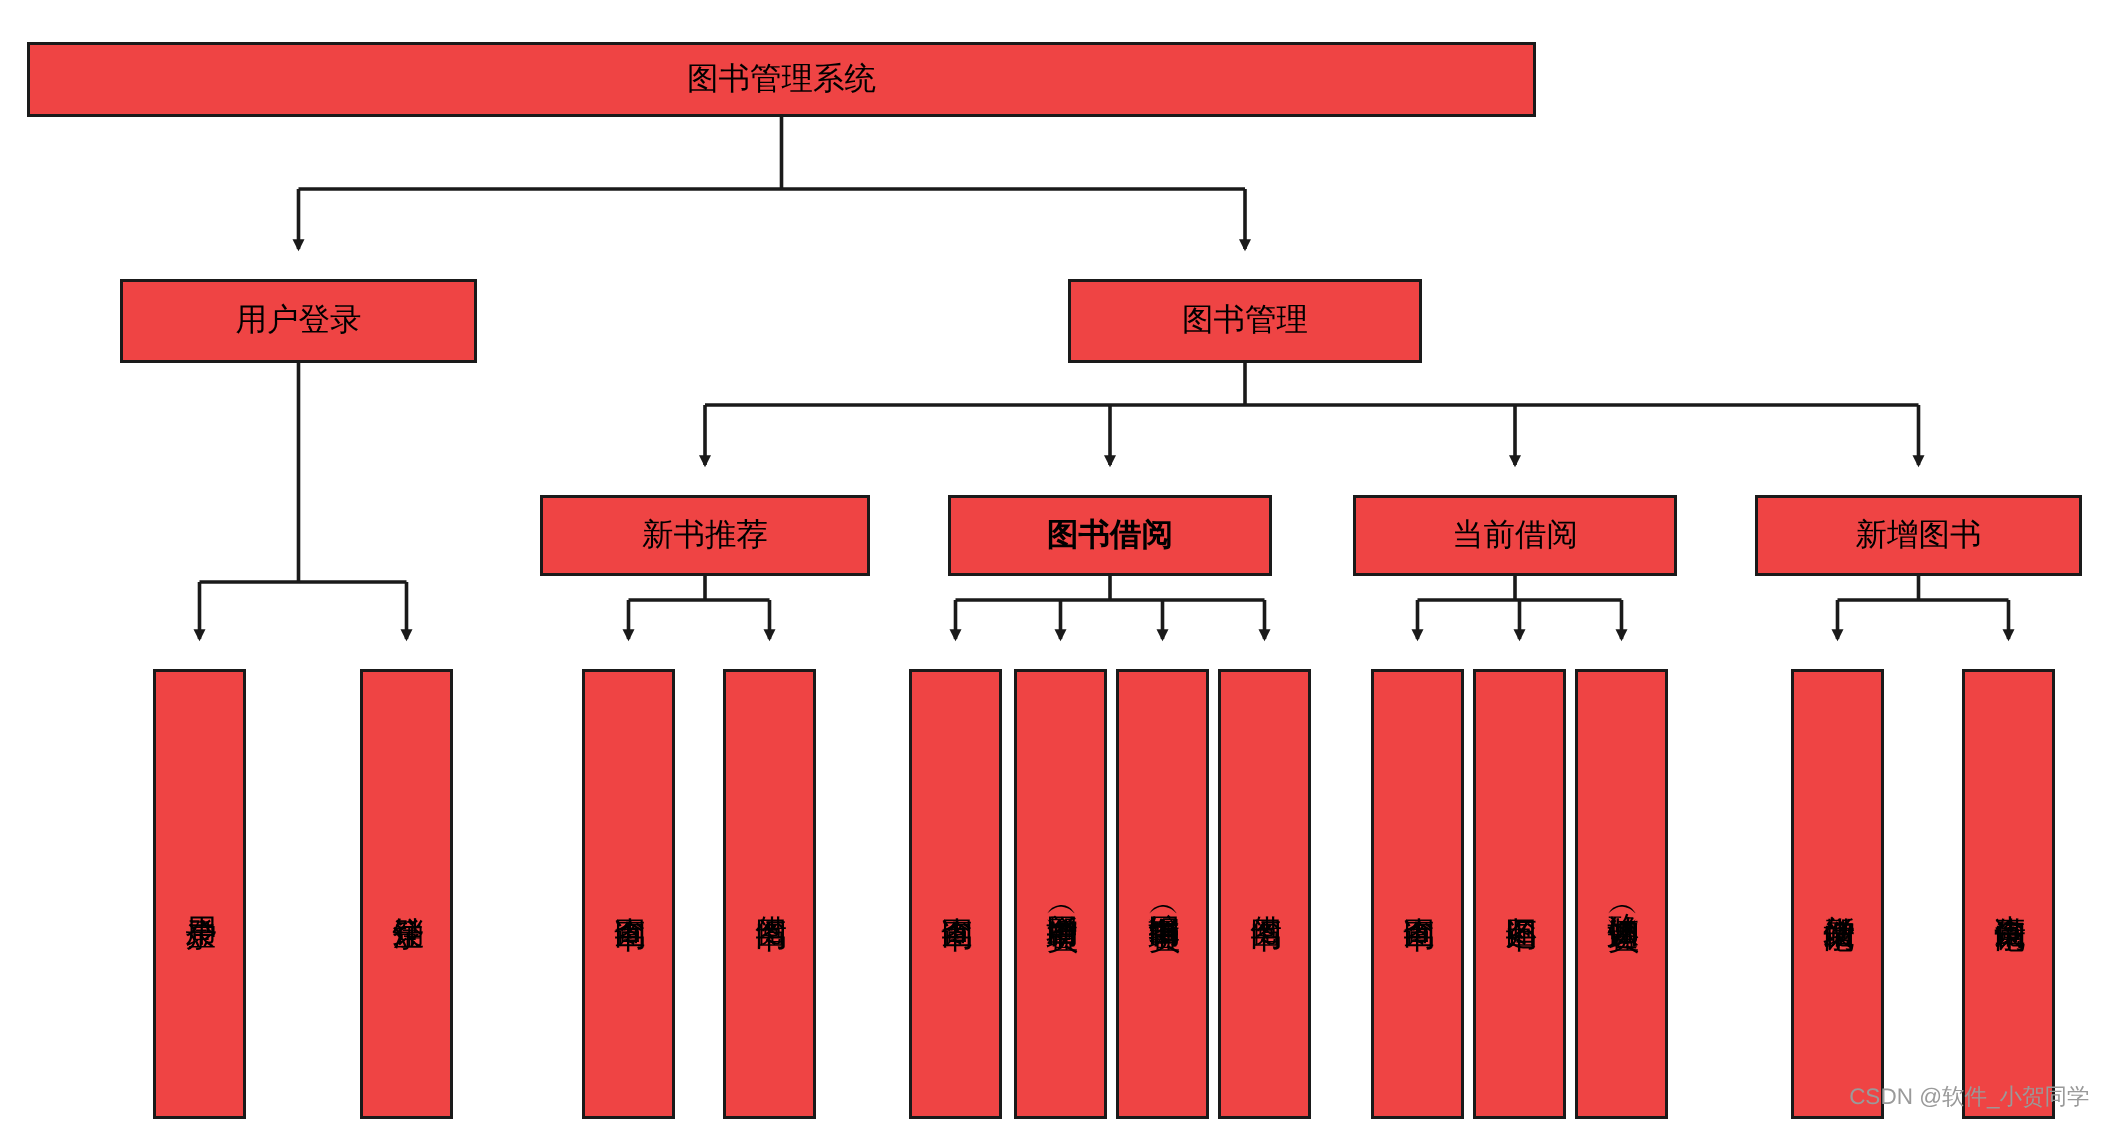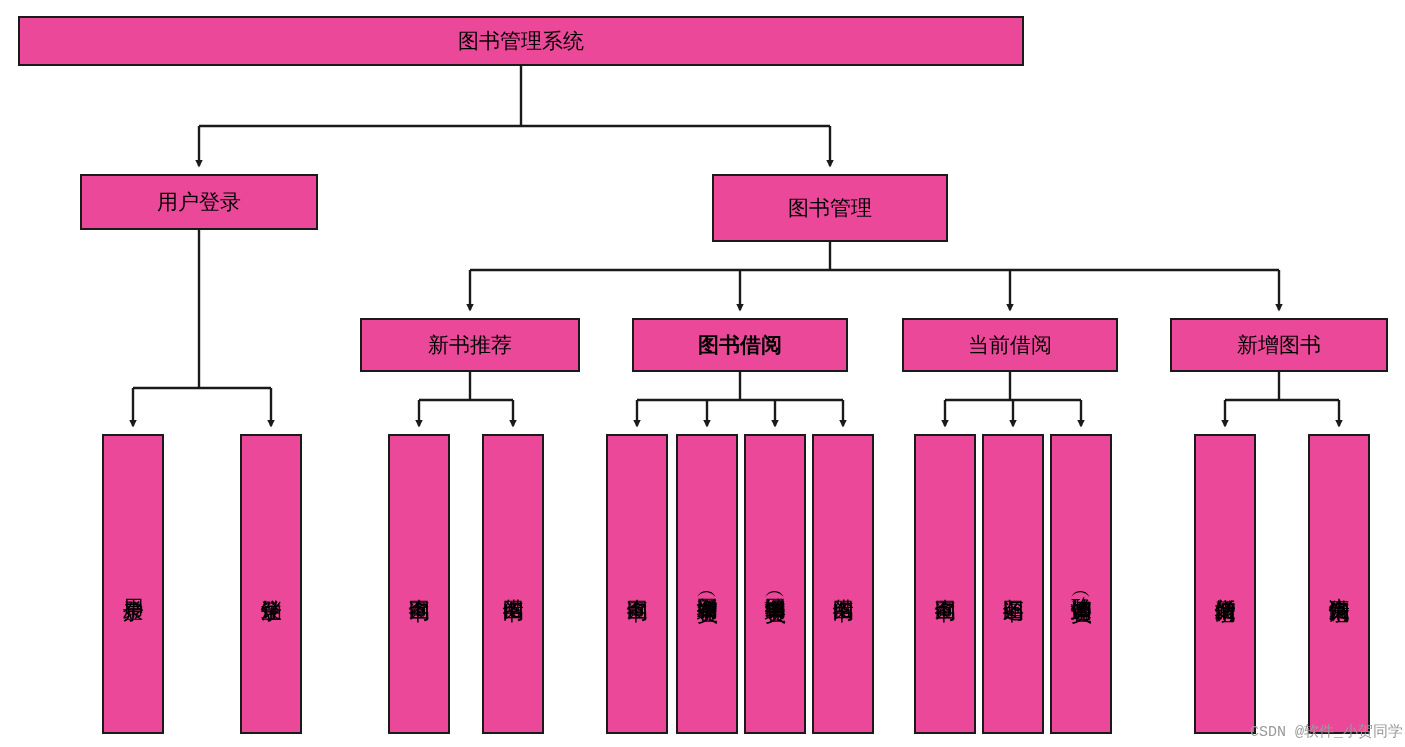--- a/index.html
+++ b/index.html
@@ -21,52 +21,52 @@
     position: absolute;
     left: 0;
     top: 0;
     width: 1405px;
     height: 747px;
   }
   .node {
     position: absolute;
     box-sizing: border-box;
     border: 2px solid #1a1a1a;
-    background: #ec4899;
+    background: #ef4444;
     display: flex;
     align-items: center;
     justify-content: center;
     color: #000000;
     text-align: center;
+    margin-top: 12px;
   }
   .node.horiz {
     font-size: 21px;
     line-height: 1.2;
   }
   .node.vert {
     writing-mode: vertical-rl;
     text-orientation: upright;
     font-size: 21px;
     line-height: 1.25;
     letter-spacing: 1px;
     padding: 8px 0;
   }
   .node.vert .label {
     writing-mode: vertical-rl;
     text-orientation: upright;
     white-space: pre-line;
   }
   .watermark {
     position: absolute;
-    right: 2px;
+    right: 12px;
     bottom: 6px;
     font-size: 15px;
     color: #9a9a9a;
     white-space: nowrap;
-    font-family: Liberation Mono, monospace;
   }
 </style>
 </head>
 <body>
 
 <div id="canvas">
 
   <svg id="svg-layer" viewBox="0 0 1405 747" xmlns="http://www.w3.org/2000/svg">
     <defs>
       <marker id="arrow" markerWidth="10" markerHeight="10" refX="6.5" refY="4" orient="auto" markerUnits="userSpaceOnUse">
@@ -117,21 +117,21 @@
     </g>
   </svg>
 
   <div id="nodes">
       <div class="node horiz" style="left: 18px; top: 16px; width: 1006px; height: 50px;">
         <span class="label">图书管理系统</span>
       </div>
       <div class="node horiz" style="left: 80px; top: 174px; width: 238px; height: 56px;">
         <span class="label">用户登录</span>
       </div>
-      <div class="node horiz" style="left: 712px; top: 174px; width: 236px; height: 68px;">
+      <div class="node horiz" style="left: 712px; top: 174px; width: 236px; height: 56px;">
         <span class="label">图书管理</span>
       </div>
       <div class="node horiz" style="left: 360px; top: 318px; width: 220px; height: 54px;">
         <span class="label">新书推荐</span>
       </div>
       <div class="node horiz" style="left: 632px; top: 318px; width: 216px; height: 54px; font-weight: bold;">
         <span class="label">图书借阅</span>
       </div>
       <div class="node horiz" style="left: 902px; top: 318px; width: 216px; height: 54px;">
         <span class="label">当前借阅</span>

